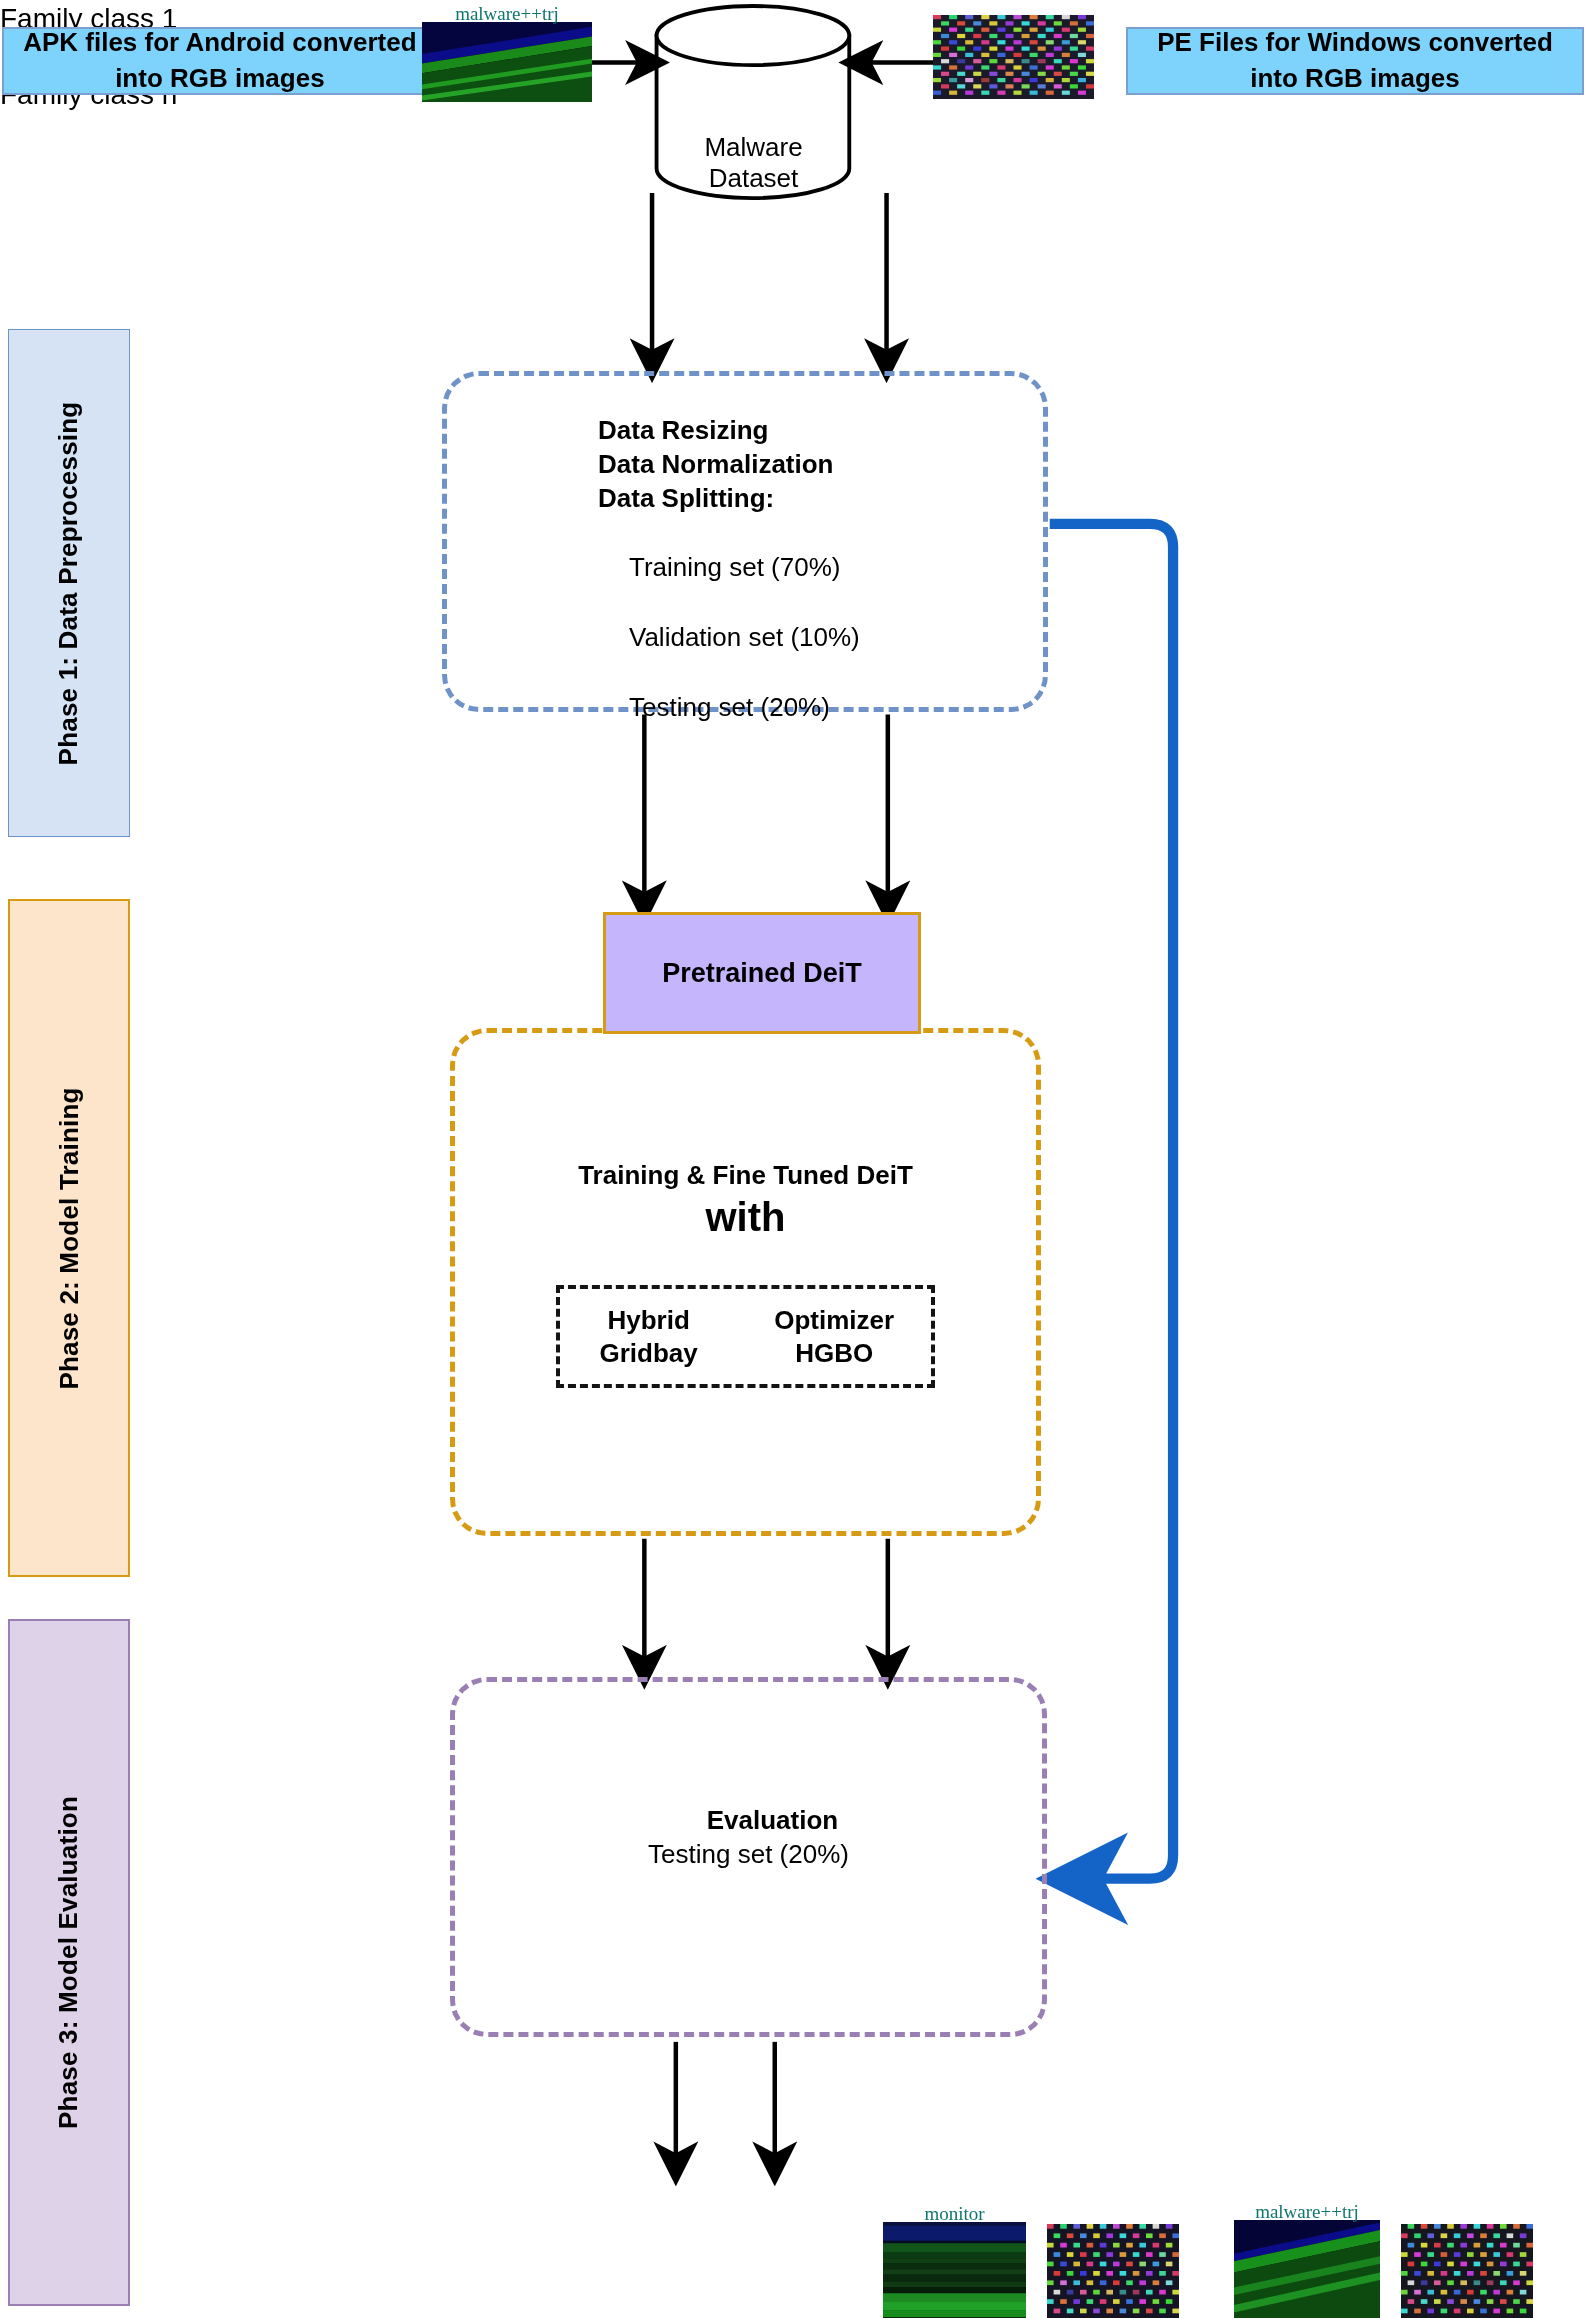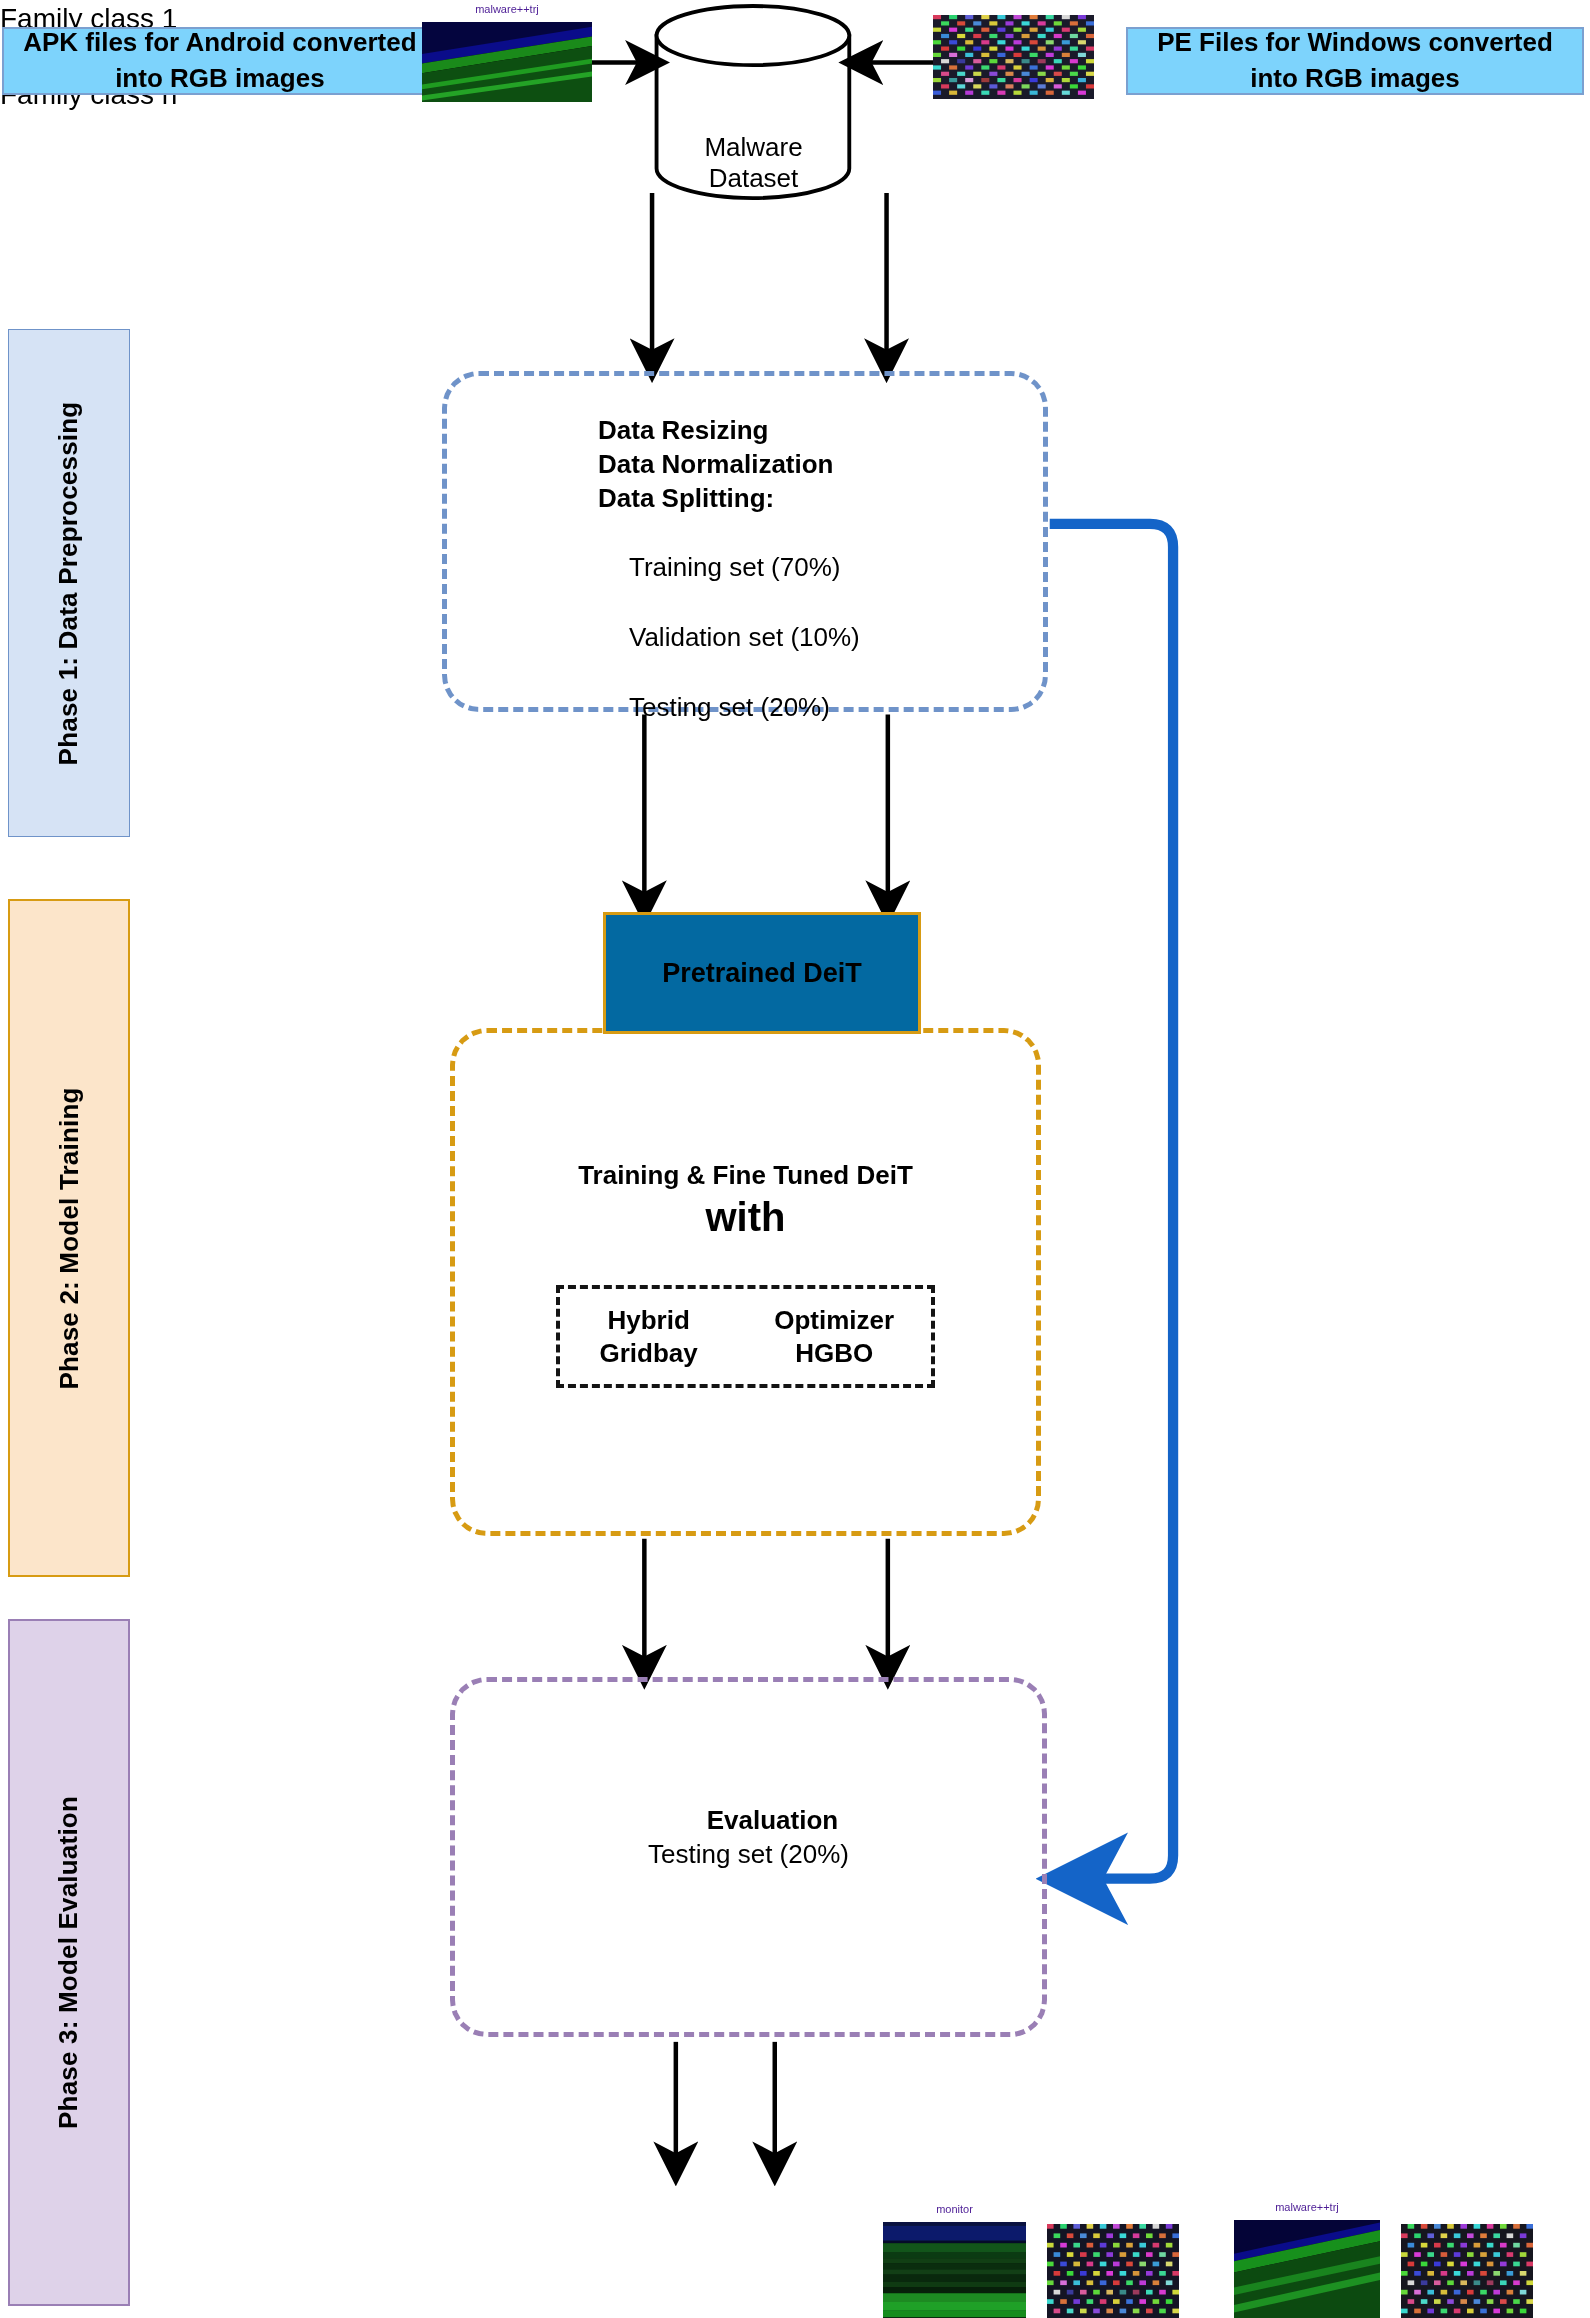--- a/index.html
+++ b/index.html
@@ -65,23 +65,23 @@
   }
   #apk-box  { left: 1.9px;    top: 27px; width: 436px; height: 68px; }
   #pe-box   { left: 1126px; top: 27px; width: 458px; height: 68px; }
 
   
   .thumb { position: absolute; }
   .thumb-caption {
     position: absolute;
     width: 100%;
     text-align: center;
-    font-size: 11px;
-    color: #4c1d95;
-    font-family: Liberation Sans, sans-serif;
+    font-size: 19px;
+    color: #0f766e;
+    font-family: Liberation Serif, serif;
     white-space: nowrap;
     top: -19px;
     left: 0;
   }
   .thumb-img {
     width: 100%;
     height: 100%;
     display: block;
   }
   #cylinder-label {
@@ -111,21 +111,21 @@
     left: 450px; top: 1677px; width: 597px; height: 360px;
     border: 5.8px dashed #9a7fb5;
   }
 
   
   #pretrained-box {
     position: absolute;
     left: 603px; top: 912px; width: 318px; height: 122px;
     box-sizing: border-box;
     border: 3.2px solid #d79b13;
-    background: #0369a1;
+    background: #c4b5fd;
     display: flex; align-items: center; justify-content: center;
     font-weight: bold; font-size: 27px; color: #000;
     z-index: 4;
   }
 
   
   #hgbo-box {
     position: absolute;
     left: 556px; top: 1285px; width: 379px; height: 103px;
     box-sizing: border-box;

